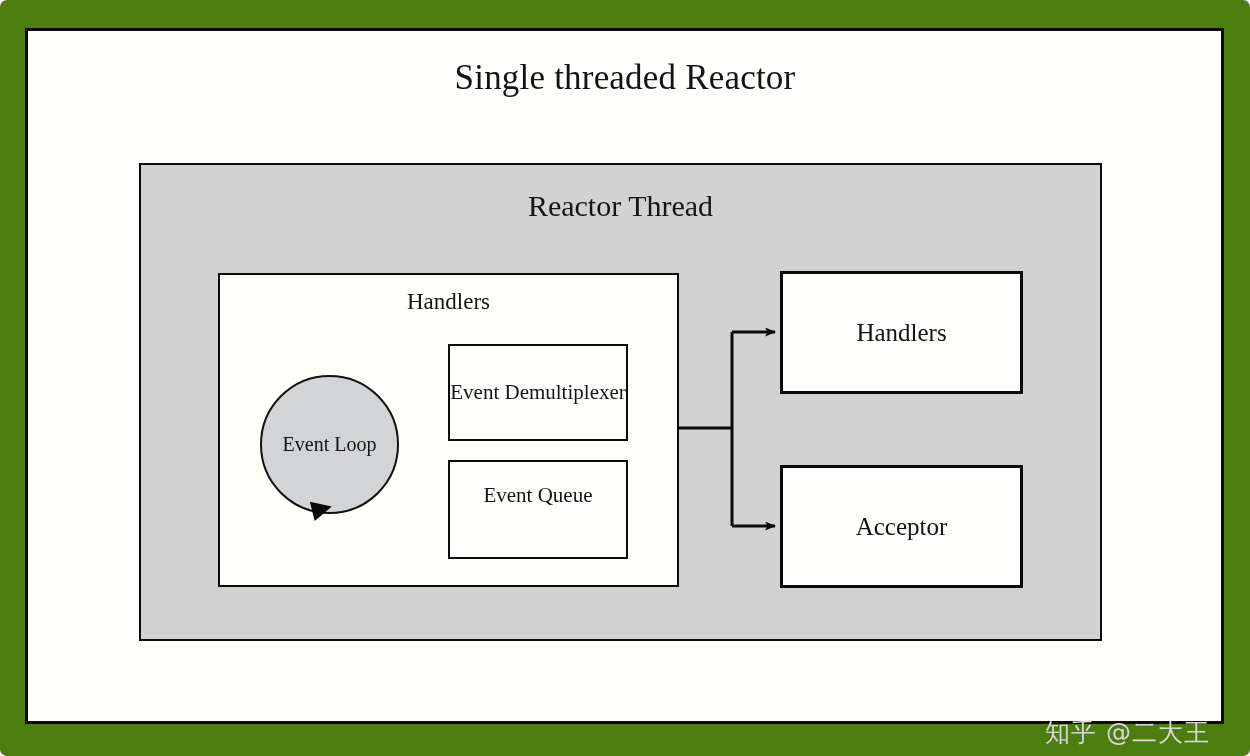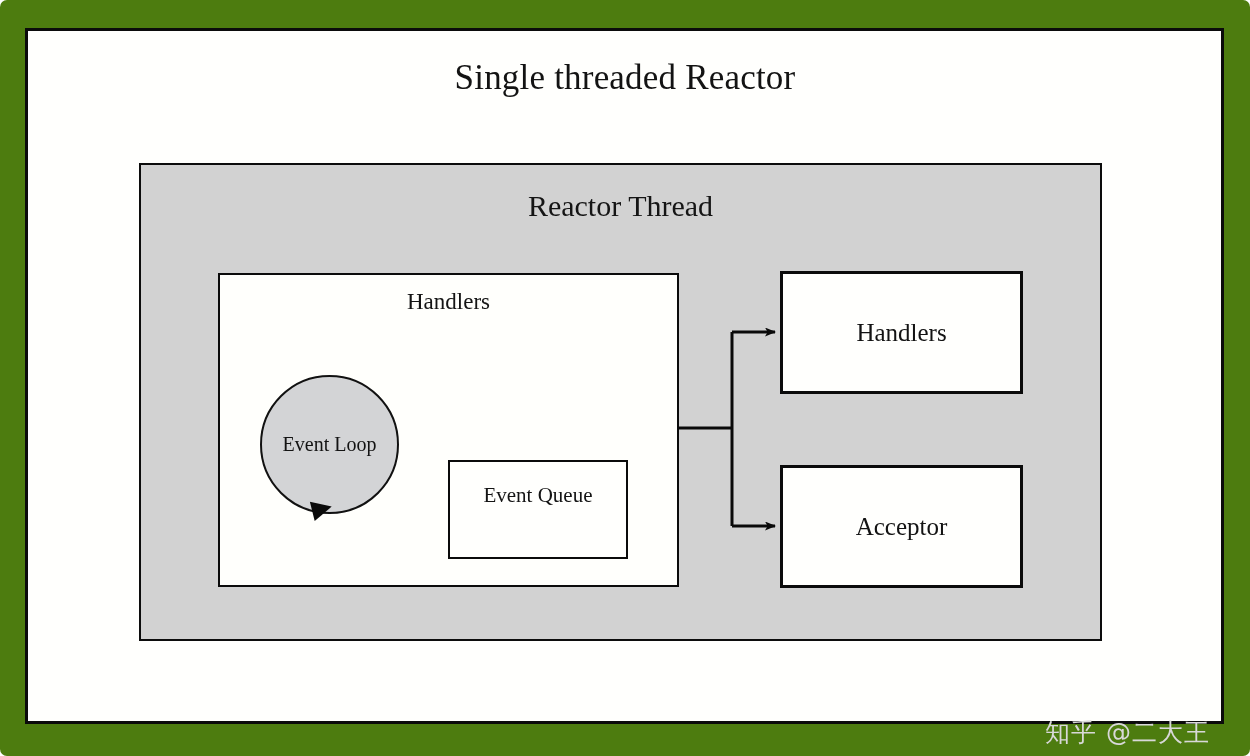--- a/index.html
+++ b/index.html
@@ -210,20 +210,23 @@
   <div class="reactor-box">
     <div class="reactor-label">Handlers</div>
   </div>
 
   <div class="event-loop">
     <div class="event-loop-circle"></div>
     <div class="event-loop-label">Event Loop</div>
     <div class="event-loop-arrow"></div>
   </div>
 
+  <div class="sub-box demux-box">
+    <span>Event Demultiplexer</span>
+  </div>
 
   <div class="sub-box queue-box">
     <span>Event Queue</span>
   </div>
 
   <div class="right-box handlers-box">
     <span>Handlers</span>
   </div>
 
   <div class="right-box acceptor-box">

